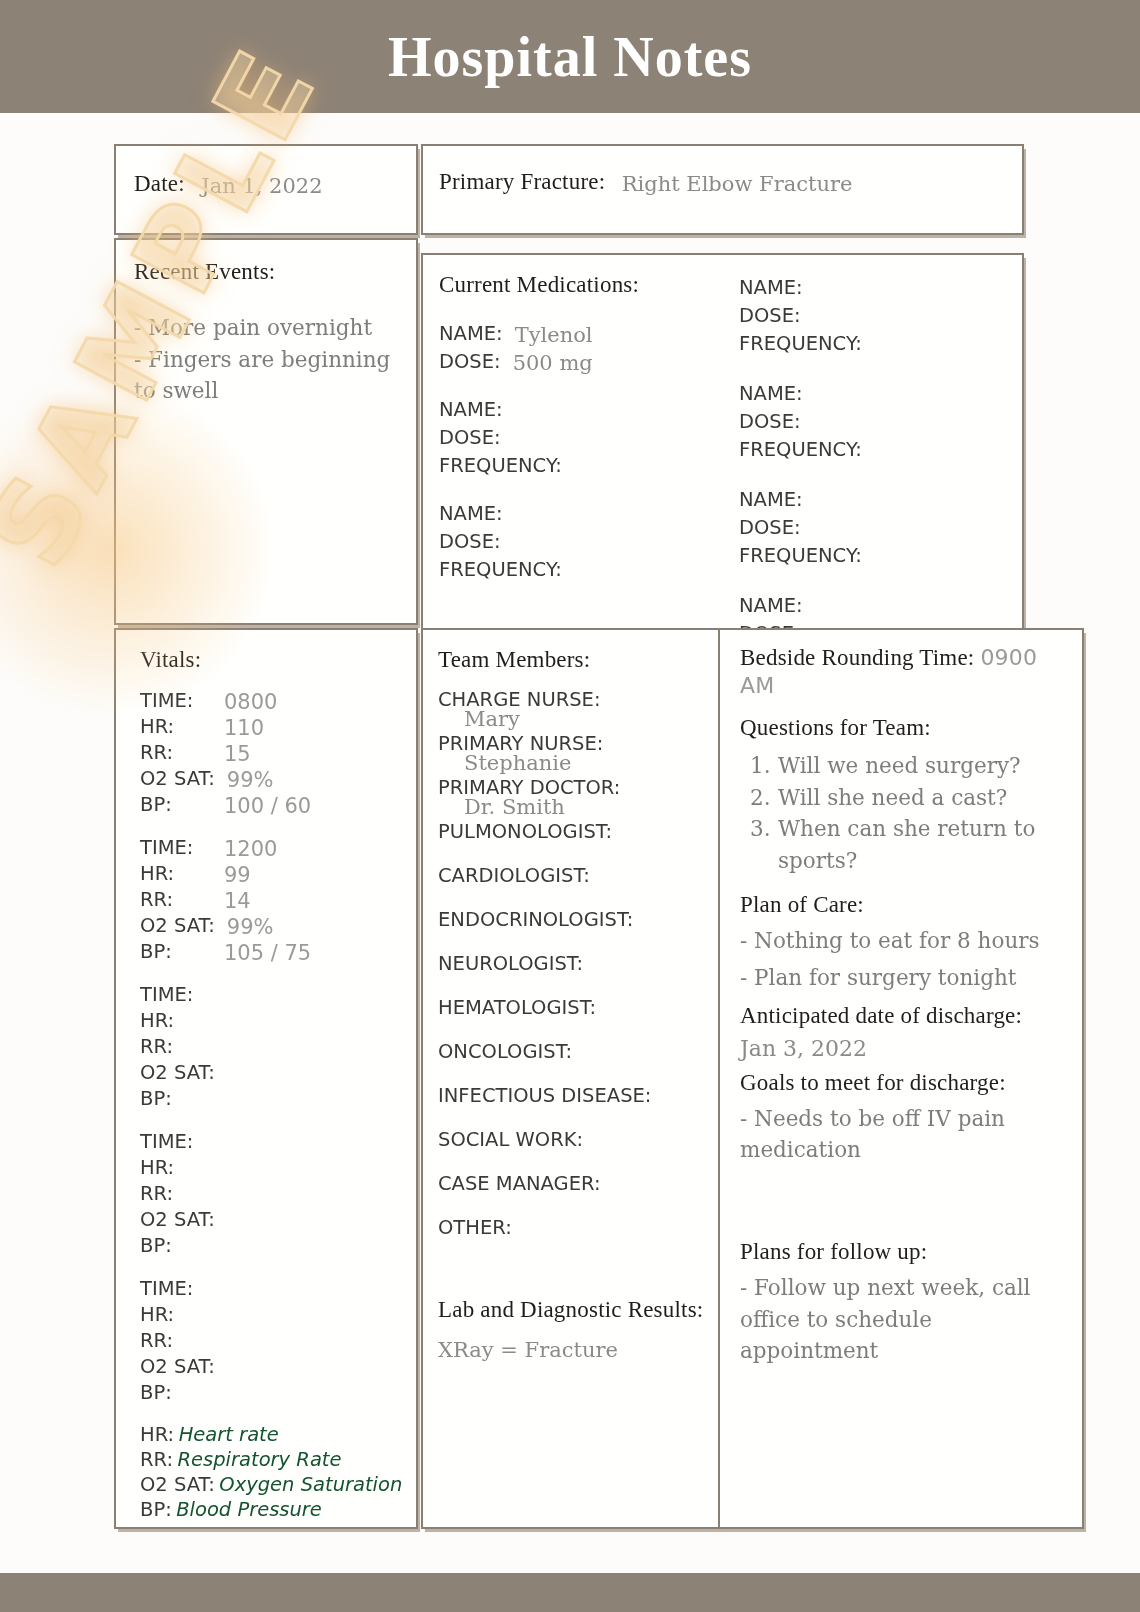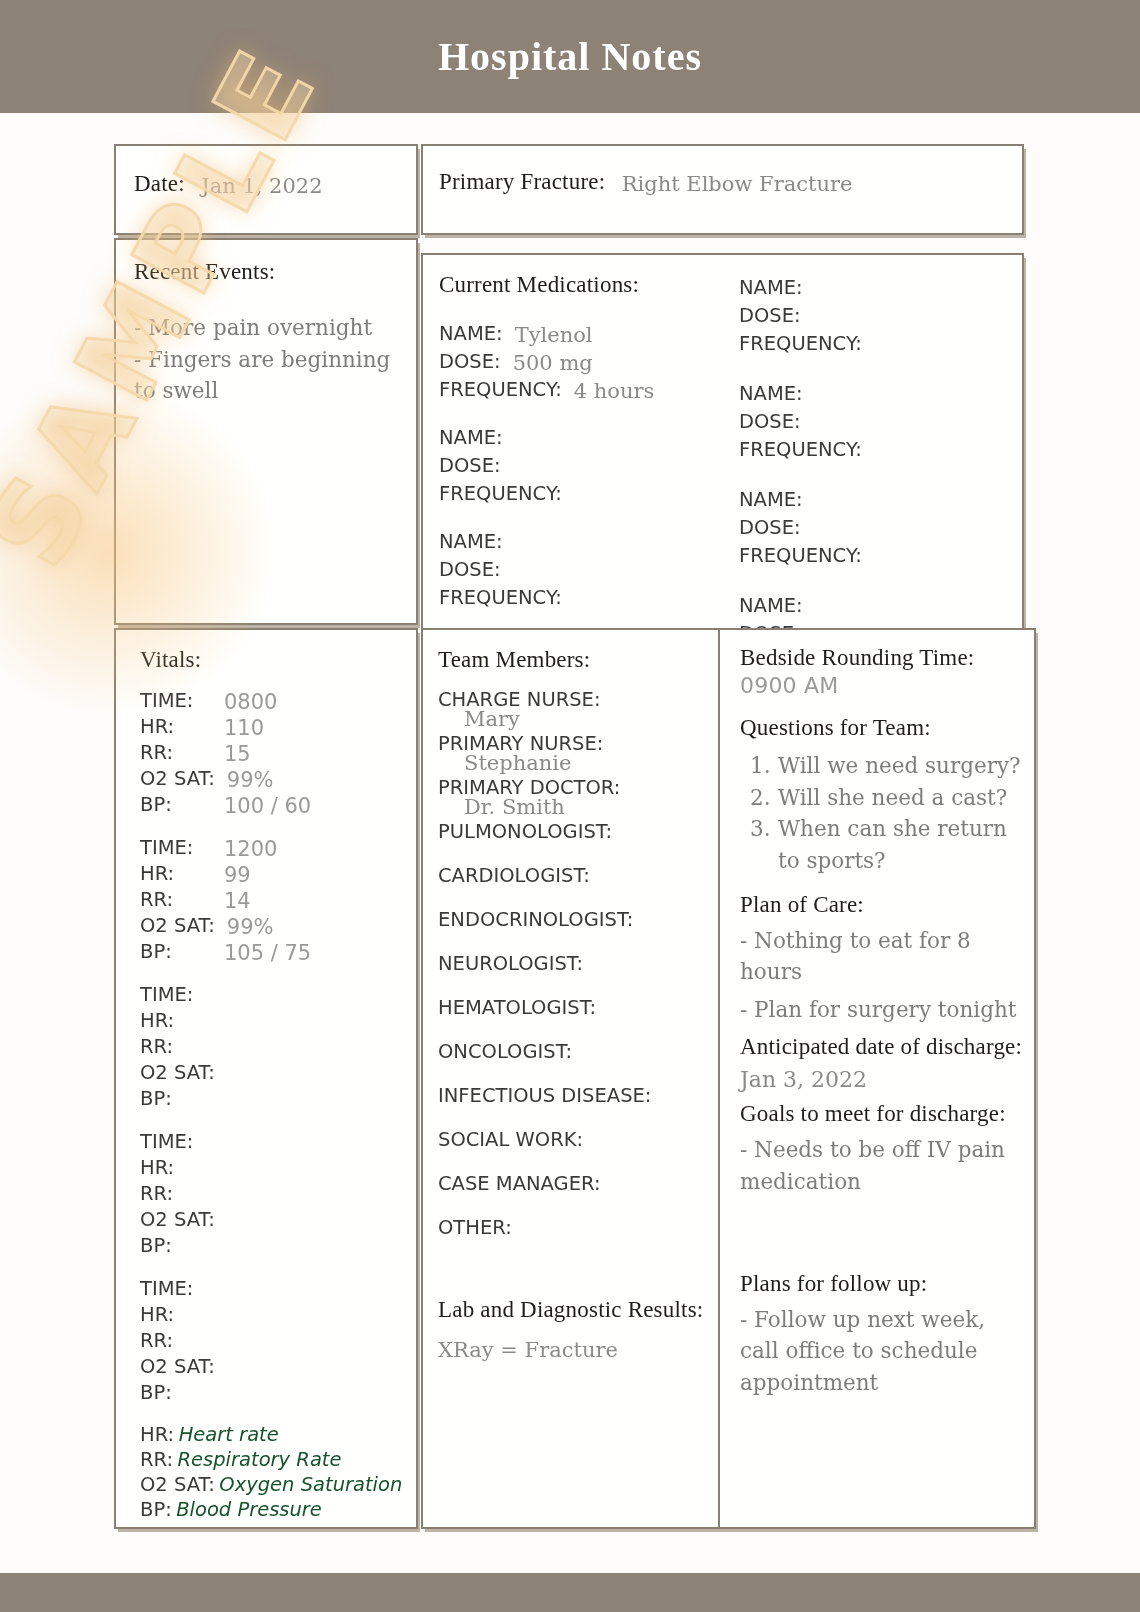--- a/index.html
+++ b/index.html
@@ -8,21 +8,21 @@
     background:#fdfcfa; overflow:hidden;
     font-family:"Liberation Sans", sans-serif;
   }
   
   .topbar {
     position:absolute; left:0; top:0; width:1140px; height:113px;
     background:#8d8276; display:flex; align-items:center; justify-content:center;
   }
   .title {
     font-family:"Liberation Serif", serif; font-weight:700;
-    font-size:40px; color:#ffffff; letter-spacing:1px;
+    font-size:56px; color:#ffffff; letter-spacing:1px;
   }
   .bottombar {
     position:absolute; left:0; top:1573px; width:1140px; height:39px;
     background:#8d8276;
   }
   
   .glow {
     position:absolute; left:-70px; top:370px; width:360px; height:360px;
     background:radial-gradient(circle, rgba(247,199,131,0.55) 0%, rgba(247,199,131,0.0) 65%);
     z-index:28; pointer-events:none;
@@ -41,21 +41,21 @@
   .box {
     position:absolute; box-sizing:border-box; background:#fffffd;
     border:2px solid #8a7f73; box-shadow:3px 4px 0 -1px #bcb2a6;
   }
   .b-date   { left:114px; top:144px;  width:304px; height:91px;  padding:24px 10px 0 18px; }
   .b-diag   { left:421px; top:144px;  width:603px; height:91px;  padding:22px 10px 0 16px; }
   .b-events { left:114px; top:238px;  width:304px; height:387px; padding:18px 18px 0 18px; }
   .b-meds   { left:421px; top:253px;  width:603px; height:387px; padding:16px 10px 0 16px; overflow:hidden; }
   .b-vitals { left:114px; top:628px;  width:304px; height:901px; padding:16px 12px 0 24px; overflow:hidden; }
   .b-team   { left:421px; top:628px;  width:334px; height:901px; padding:16px 8px 0 15px;  overflow:hidden; }
-  .b-right  { left:718px; top:628px;  width:318px; height:901px; padding:14px 10px 0 20px; overflow:hidden; }
+  .b-right  { left:718px; top:628px;  width:366px; height:901px; padding:14px 10px 0 20px; overflow:hidden; }
   
   .h {
     font-family:"Liberation Serif", serif; font-weight:400;
     font-size:23px; color:#201d1a; line-height:1.22; letter-spacing:0.2px;
   }
   .lab-t {
     font-family:"DejaVu Sans", sans-serif; font-size:19.5px; color:#3a3a3a;
   }
   .vser {
     font-family:"DejaVu Serif", serif; font-size:21px; color:#8a8a8a;
@@ -131,21 +131,20 @@
   </div>
 
   <div class="box b-meds">
     <div class="meds-cols">
       <div class="meds-colA">
         <div class="h meds-h">Current Medications:</div>
 
         <div class="med-group">
           <div class="med-row"><span class="lab-t">NAME:</span><span class="vser vo">Tylenol</span></div>
           <div class="med-row"><span class="lab-t">DOSE:</span><span class="vser vo">500 mg</span></div>
-          <div class="med-row"><span class="lab-t">FREQUENCY:</span><span class="vser vo">4 hours</span></div>
         </div>
 
         <div class="med-group">
           <div class="med-row"><span class="lab-t">NAME:</span><span class="vser vo"></span></div>
           <div class="med-row"><span class="lab-t">DOSE:</span><span class="vser vo"></span></div>
           <div class="med-row"><span class="lab-t">FREQUENCY:</span><span class="vser vo"></span></div>
         </div>
 
         <div class="med-group">
           <div class="med-row"><span class="lab-t">NAME:</span><span class="vser vo"></span></div>

